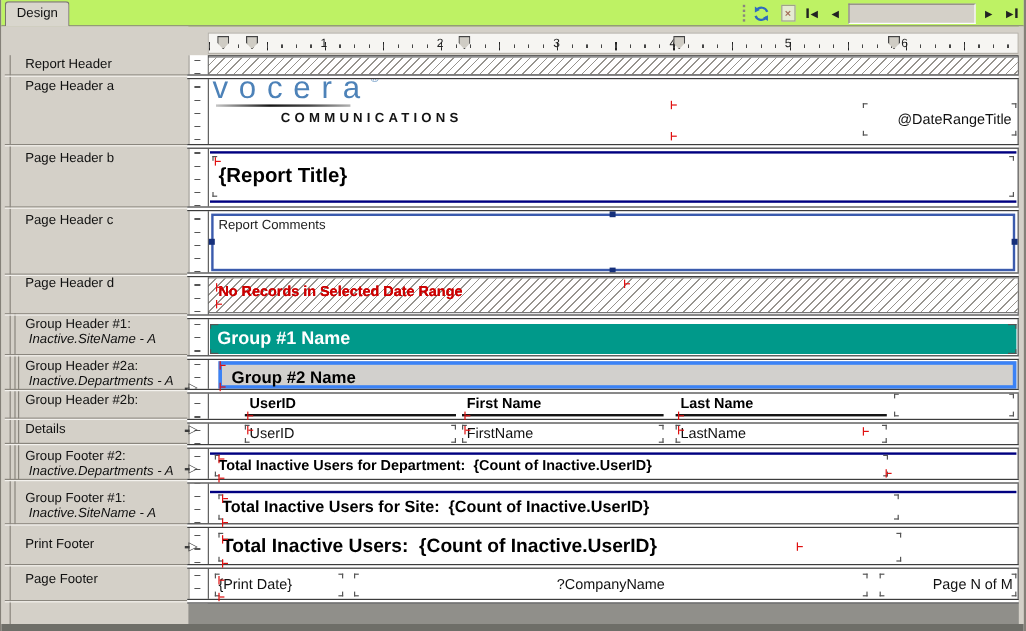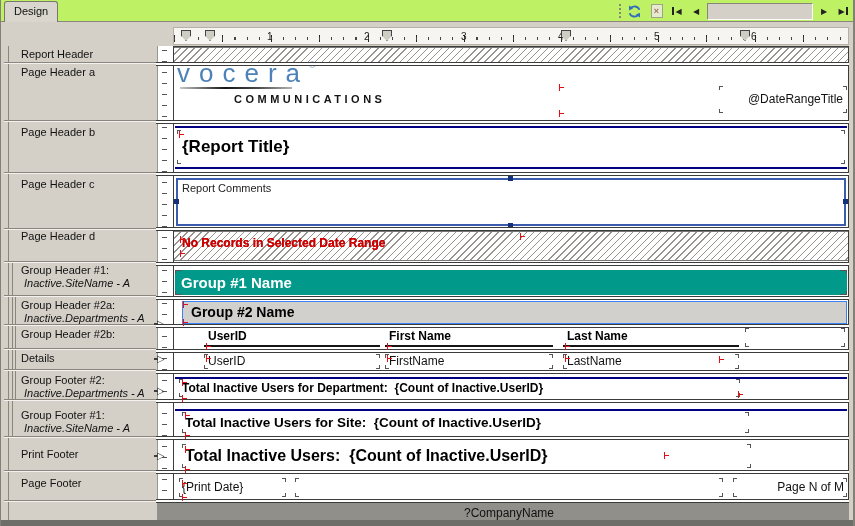--- a/index.html
+++ b/index.html
@@ -100,35 +100,35 @@
                   border:2px solid #3b5bad; background:#fff; }
   .comments-text { position:absolute; left:4px; top:2px; font-size:11px; color:#222; }
   .handle { position:absolute; width:5px; height:5px; background:#16307a; }
 
   .no-records { position:absolute; left:181px; top:236px; font-size:12px; font-weight:bold;
                 color:var(--red,#cc0000); text-shadow:0 0 0 var(--red,#cc0000); }
 
   .band-g1 { position:absolute; left:174px; top:270px; width:672px; height:25px; background:var(--teal,#00998a); }
   .band-g1 span { font-size:15px; font-weight:bold; color:#fff; line-height:25px; padding-left:6px; display:block; }
   .band-g2 { position:absolute; left:181px; top:301px; width:665px; height:23px; background:var(--g2gray,#d2d0cd);
-             border:1px solid #3b82f6; }
+             border:3px solid #3b82f6; }
   .band-g2 span { font-size:14px; font-weight:bold; color:#000; line-height:21px; padding-left:8px; display:block; }
 
   .colhead { position:absolute; top:328px; height:19px; border-bottom:2px solid #151515;
              font-size:12px; font-weight:bold; color:#000; line-height:17px; padding-left:4px; }
   .detcell { font-size:12px; color:#111; line-height:15px; padding-left:4px; width:100%; height:100%; }
 
   .total-text { white-space:pre; color:#000; display:block; width:100%; height:100%; }
   .gf2-text { font-size:12px; font-weight:bold; line-height:18px; padding-left:3px; }
   .gf1-text { font-size:13.5px; font-weight:bold; line-height:21px; padding-left:3px; }
   .rf-text  { font-size:16px; font-weight:bold; line-height:24px; padding-left:3px; }
 
   .pf-text { font-size:12px; color:#111; line-height:18px; }
   .pf-left { text-align:left; padding-left:3px; }
-  .pf-center { text-align:center;margin-top:26px; }
+  .pf-center { text-align:center; }
   .pf-right { text-align:right; padding-right:3px; }
 </style>
 </head>
 <body>
 
 <div class="screen">
 
   <div class="tabrow">
     <div class="tabrow-line"></div>
     <div class="tab-design"><span>Design</span></div>

